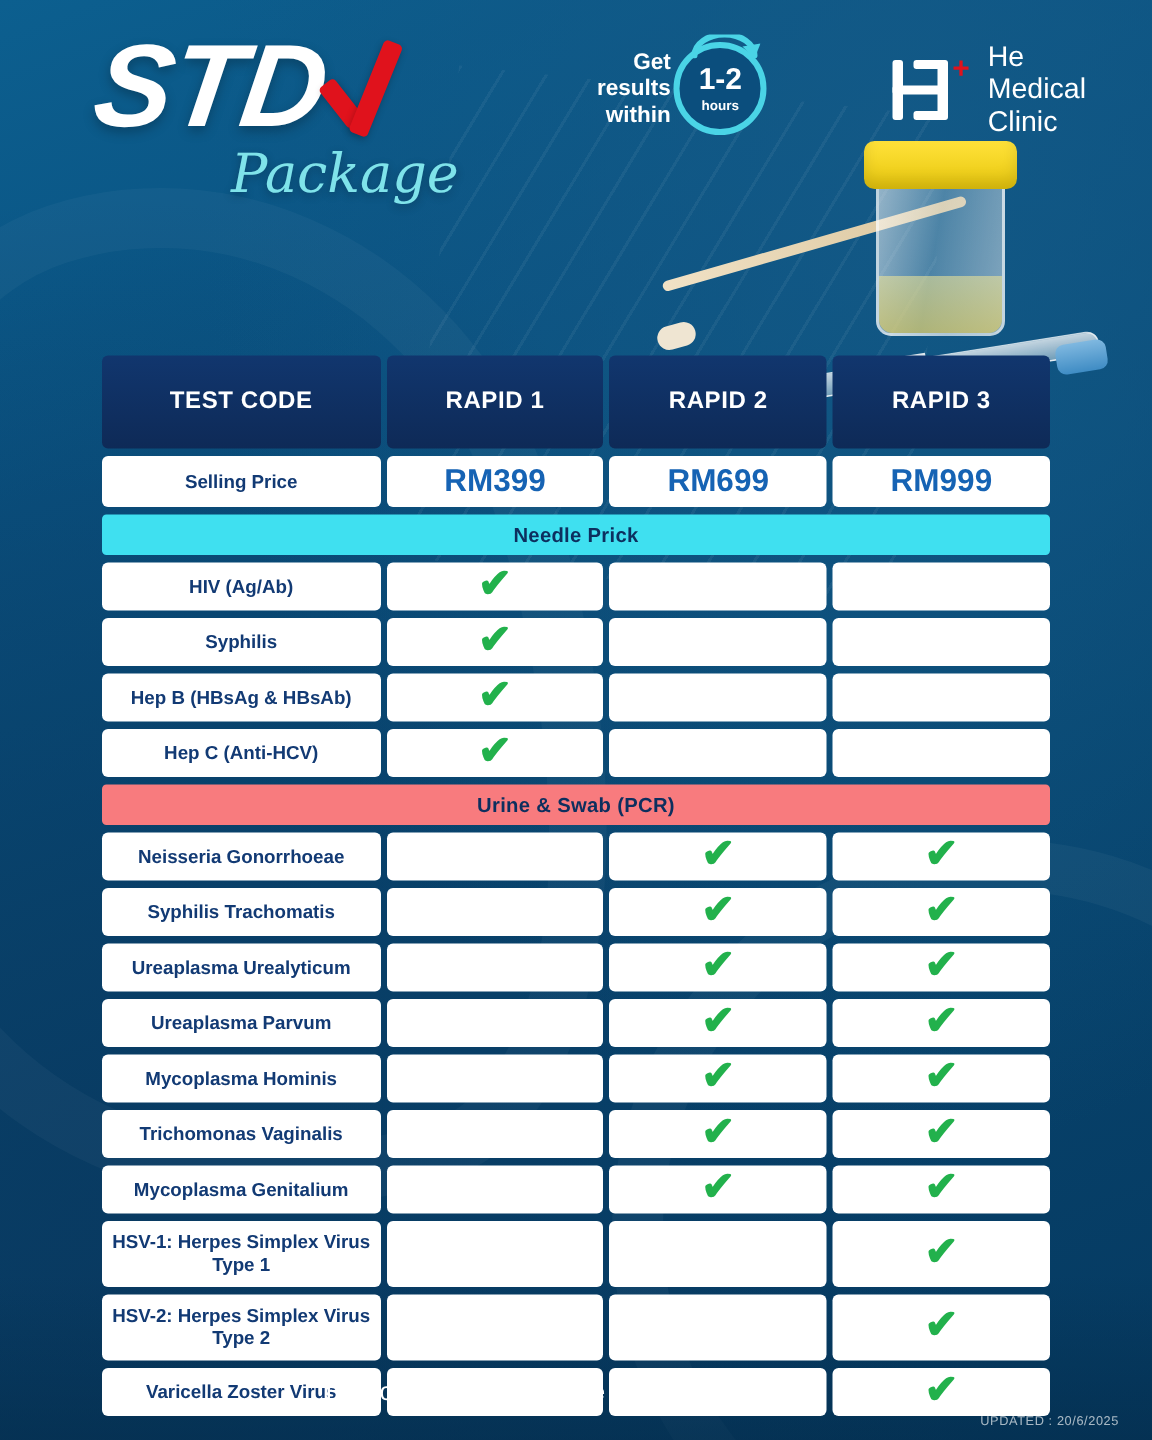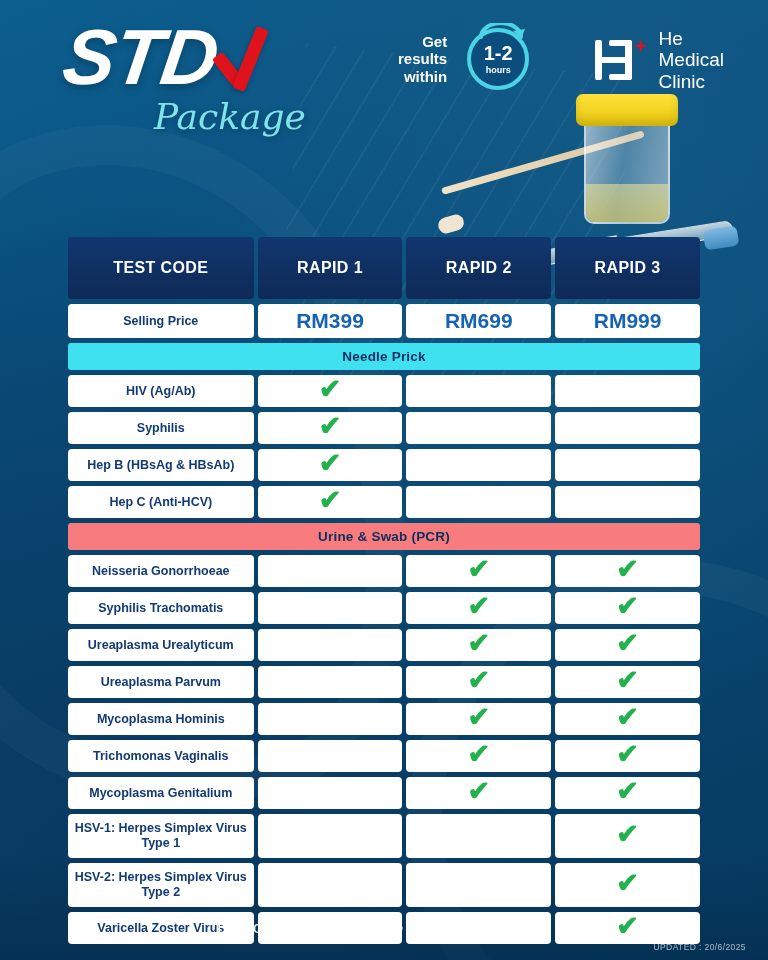--- a/index.html
+++ b/index.html
@@ -63,21 +63,21 @@
     font-size: 34px; font-weight: 800; color: #ffffff; letter-spacing: 0.5px;
     margin-top: -6px;
   }
   .package {
     font-family: "DejaVu Serif", serif; font-style: italic; font-weight: 400;
     font-size: 36px; color: #7fe3ea; margin-top: 2px; margin-left: 90px;
     text-shadow: 0 2px 6px rgba(0,0,0,0.25);
   }
 
   .results-badge {
-    position: absolute; left: 398px; top: 28px; display: flex; align-items: center; gap: 20px;
+    position: absolute; left: 398px; top: 28px; display: flex; align-items: center; gap: 2px;
   }
   .results-text {
     color: #ffffff; font-size: 15px; font-weight: 700; line-height: 1.15; text-align: right;
   }
   .hours-circle {
     width: 62px; height: 62px; border-radius: 50%;
     background: #0b4e7d; border: 4px solid #4ad4e6;
     display: flex; flex-direction: column; align-items: center; justify-content: center;
     position: relative;
   }

